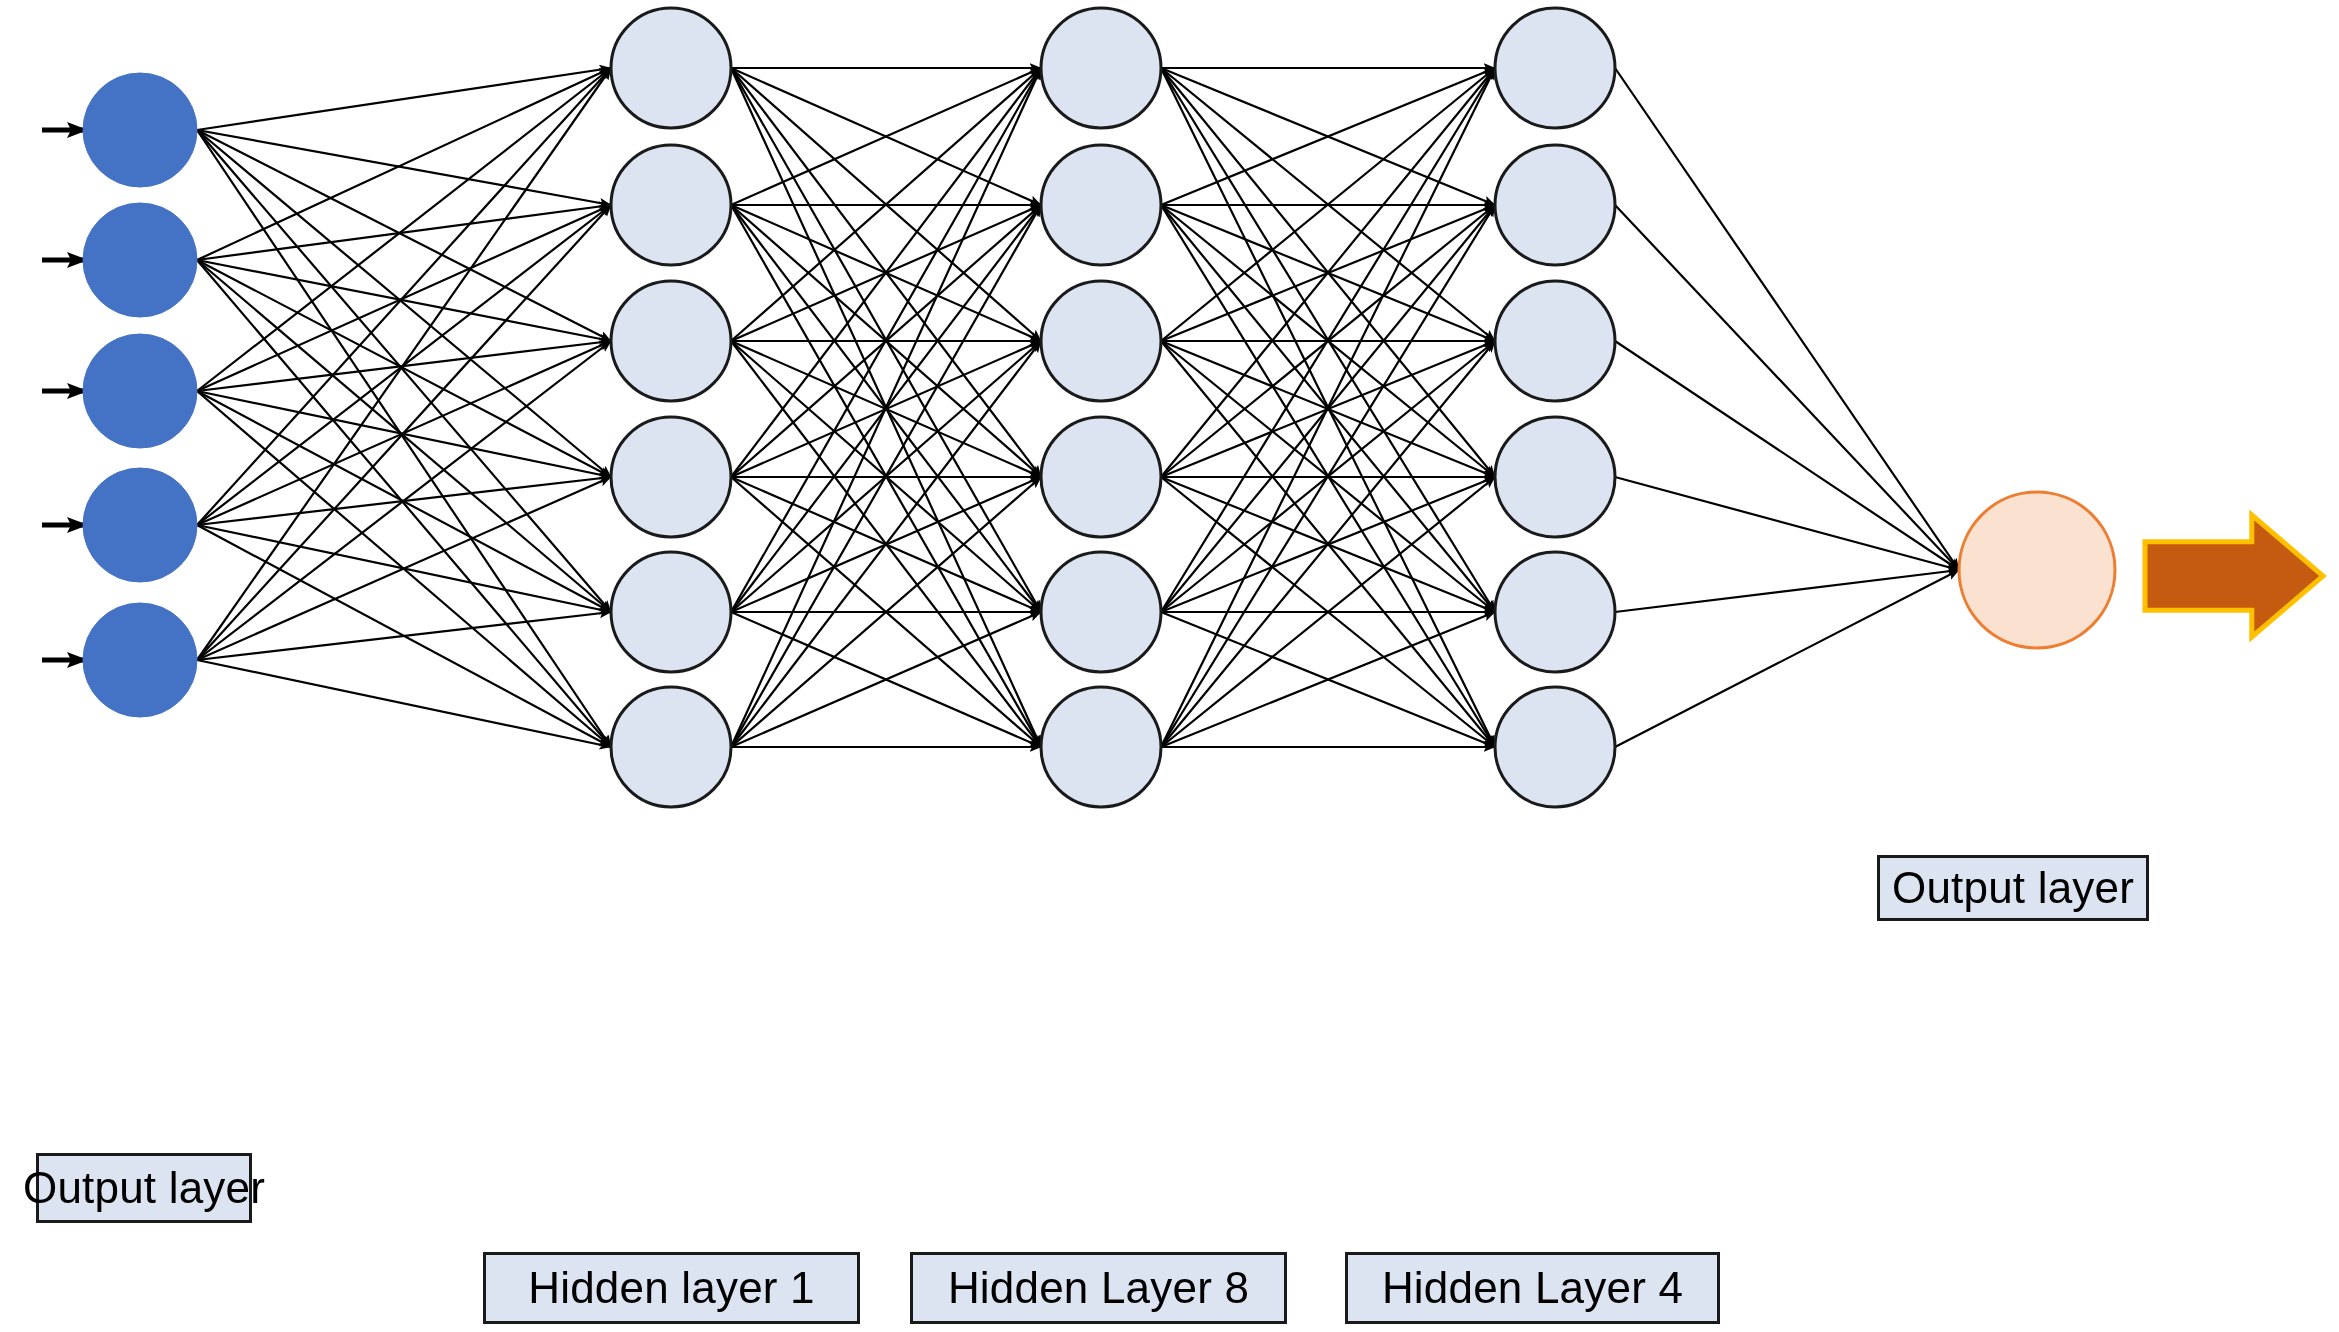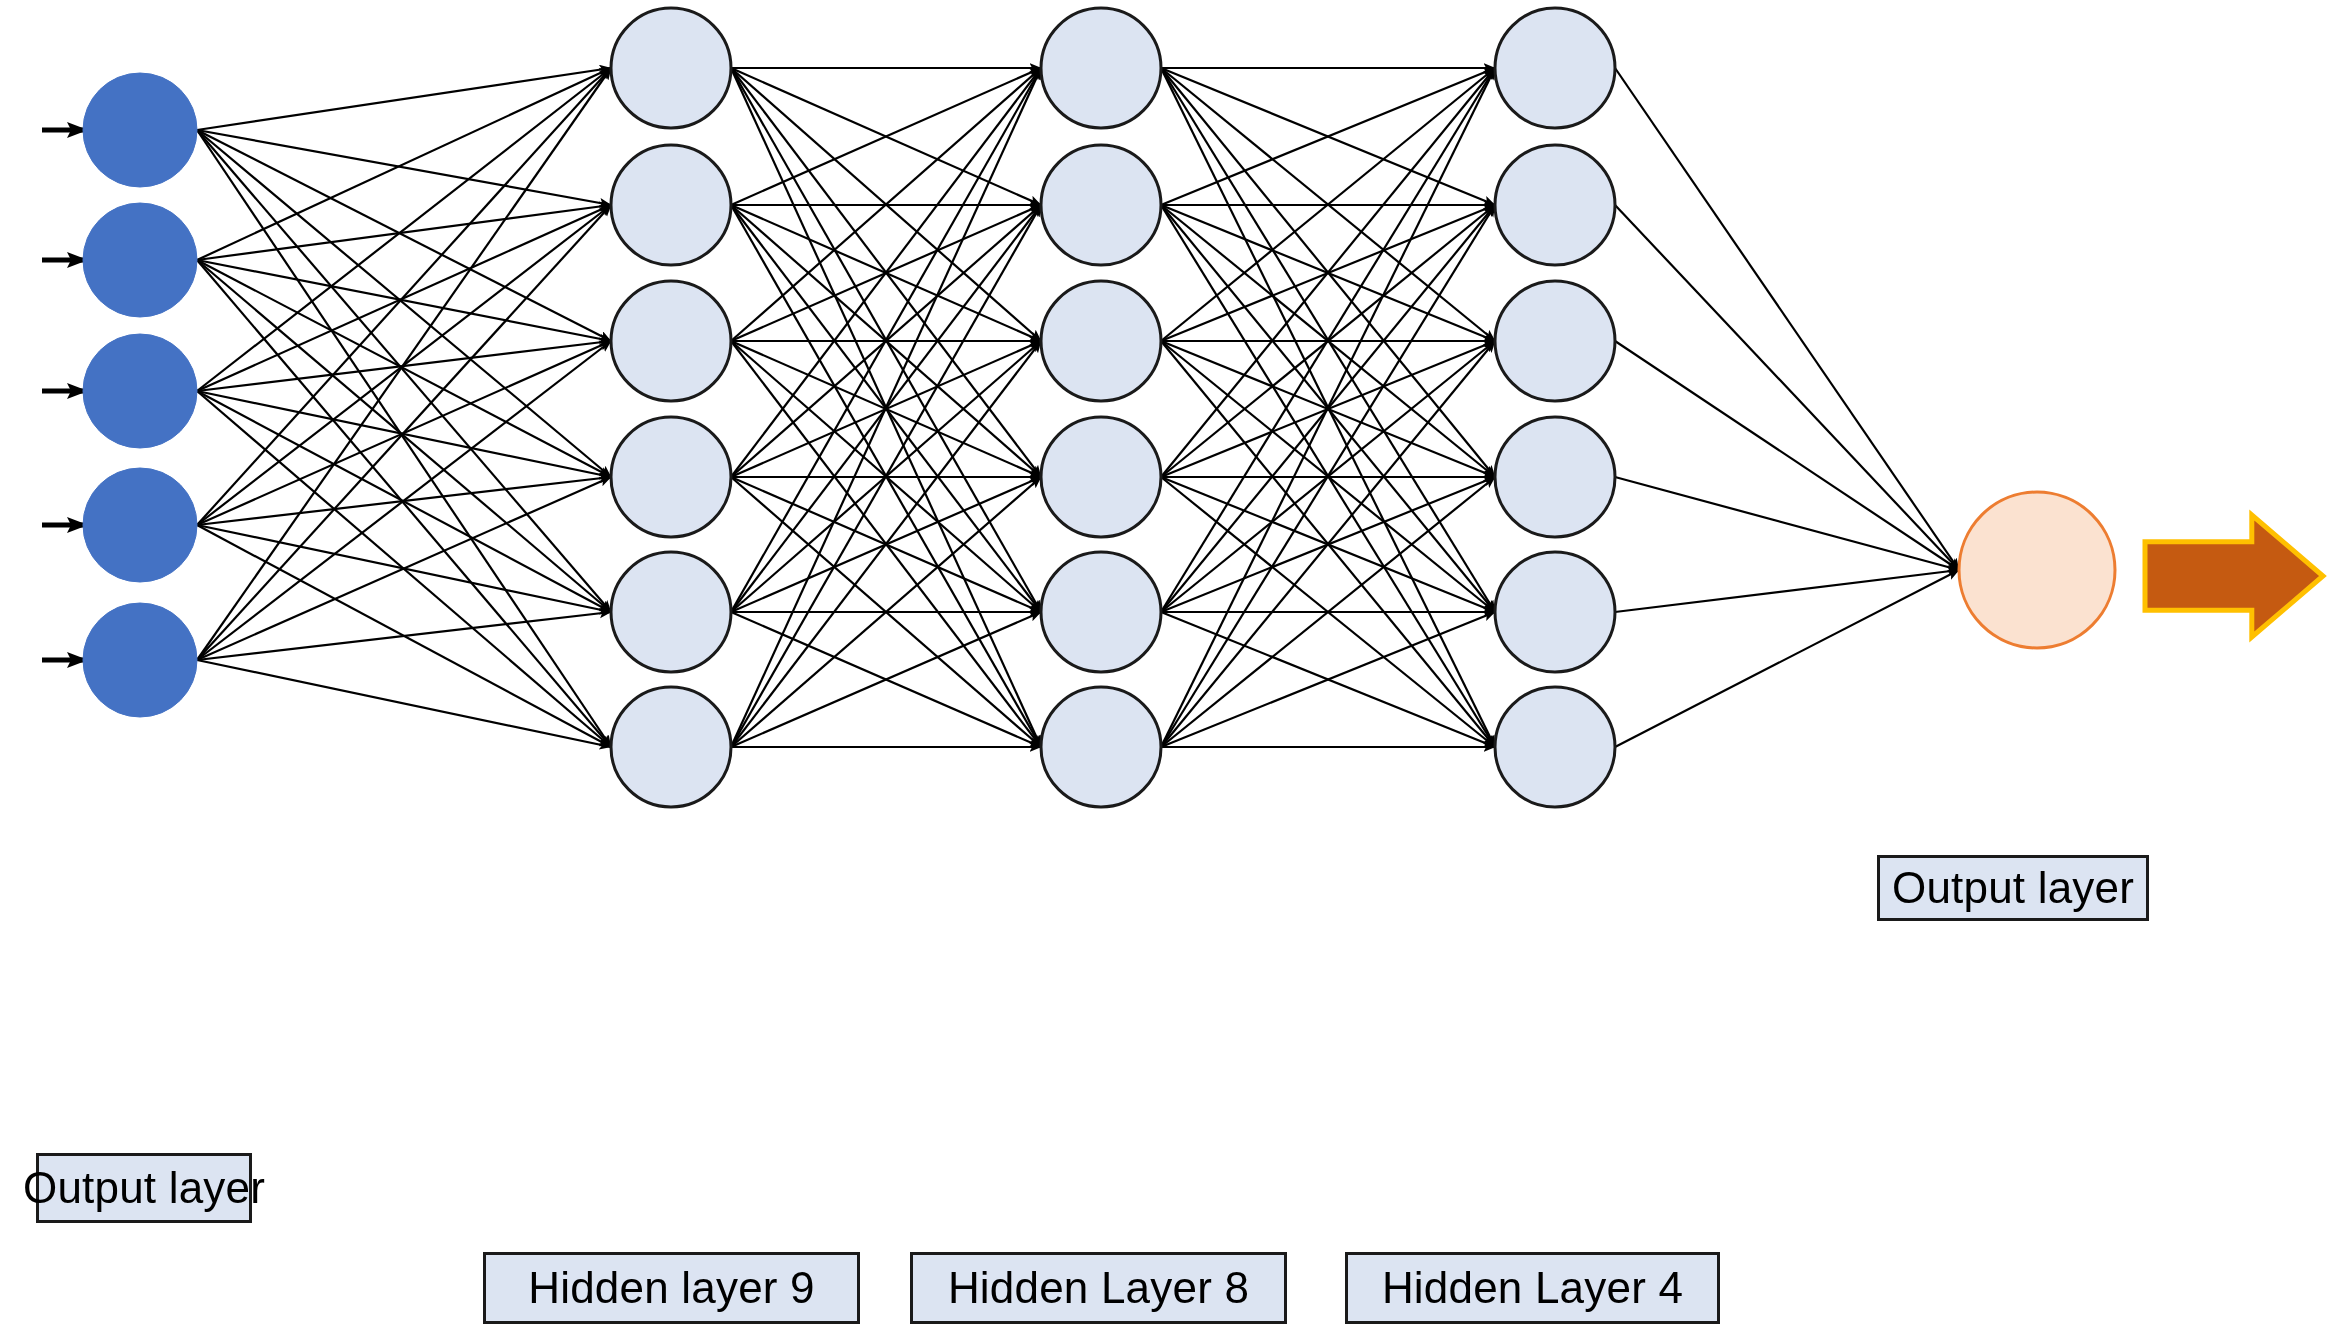--- a/index.html
+++ b/index.html
@@ -198,18 +198,18 @@
         <ellipse cx="1555" cy="747" rx="60" ry="60" fill="#DCE4F2" stroke="#1a1a1a" stroke-width="3"></ellipse>
         <ellipse cx="2037" cy="570" rx="78" ry="78" fill="#FBE2D0" stroke="#ED7D31" stroke-width="3"></ellipse>
       </g>
     <g id="output-arrow-group">
         <polygon points="2145,541.84 2251.8,541.84 2251.8,515 2323,576 2251.8,637 2251.8,610.1600000000001 2145,610.1600000000001" fill="#C55A11" stroke="#FFC000" stroke-width="5" stroke-linejoin="miter"></polygon>
       </g>
   </svg>
 
   <div id="labels-group">
       <div class="layer-label" style="left: 36px; top: 1153px; width: 216px; height: 70px;">Output layer</div>
-      <div class="layer-label" style="left: 483px; top: 1252px; width: 377px; height: 72px;">Hidden layer 9</div>
+      <div class="layer-label" style="left: 483px; top: 1252px; width: 377px; height: 72px;">Hidden layer 1</div>
       <div class="layer-label" style="left: 910px; top: 1252px; width: 377px; height: 72px;">Hidden Layer 8</div>
       <div class="layer-label" style="left: 1345px; top: 1252px; width: 375px; height: 72px;">Hidden Layer 4</div>
       <div class="layer-label" style="left: 1877px; top: 855px; width: 272px; height: 66px;">Output layer</div>
     </div>
 </div>
 
 </body></html>

